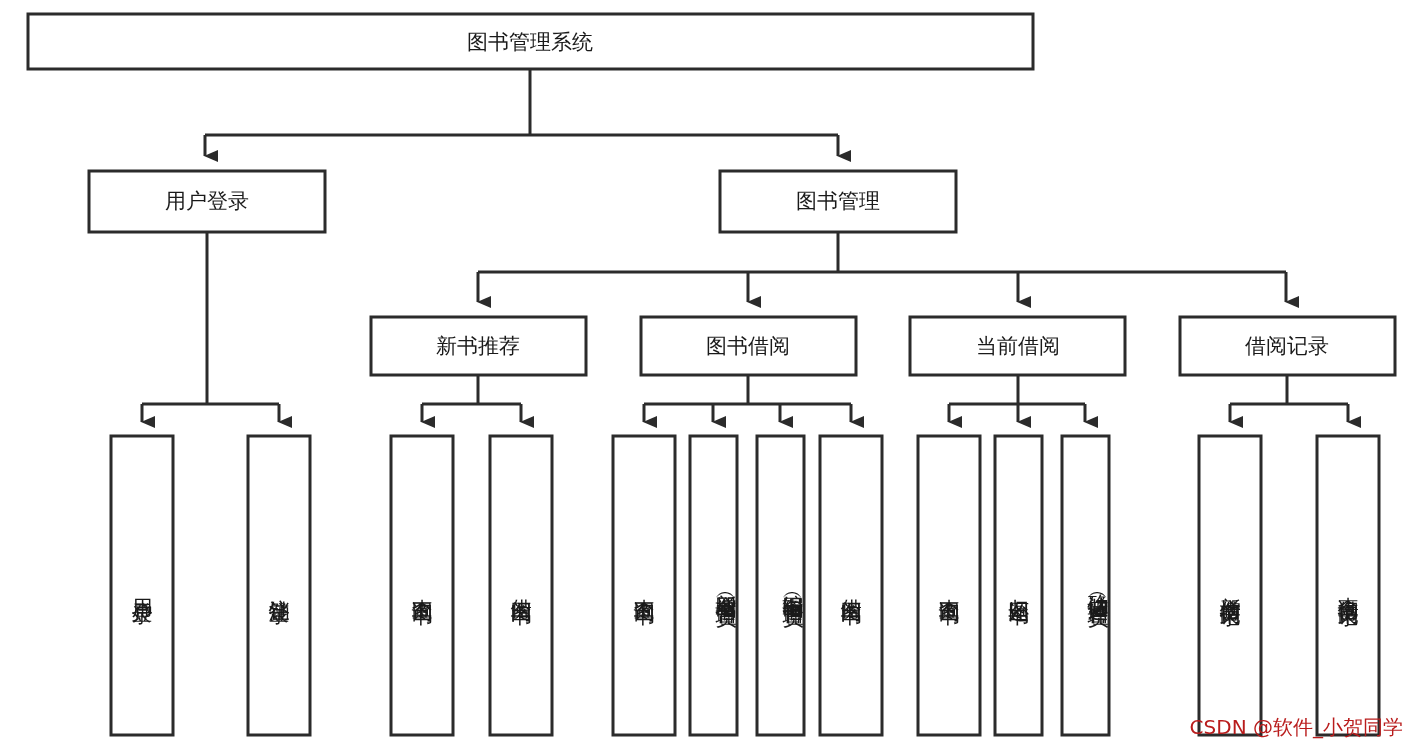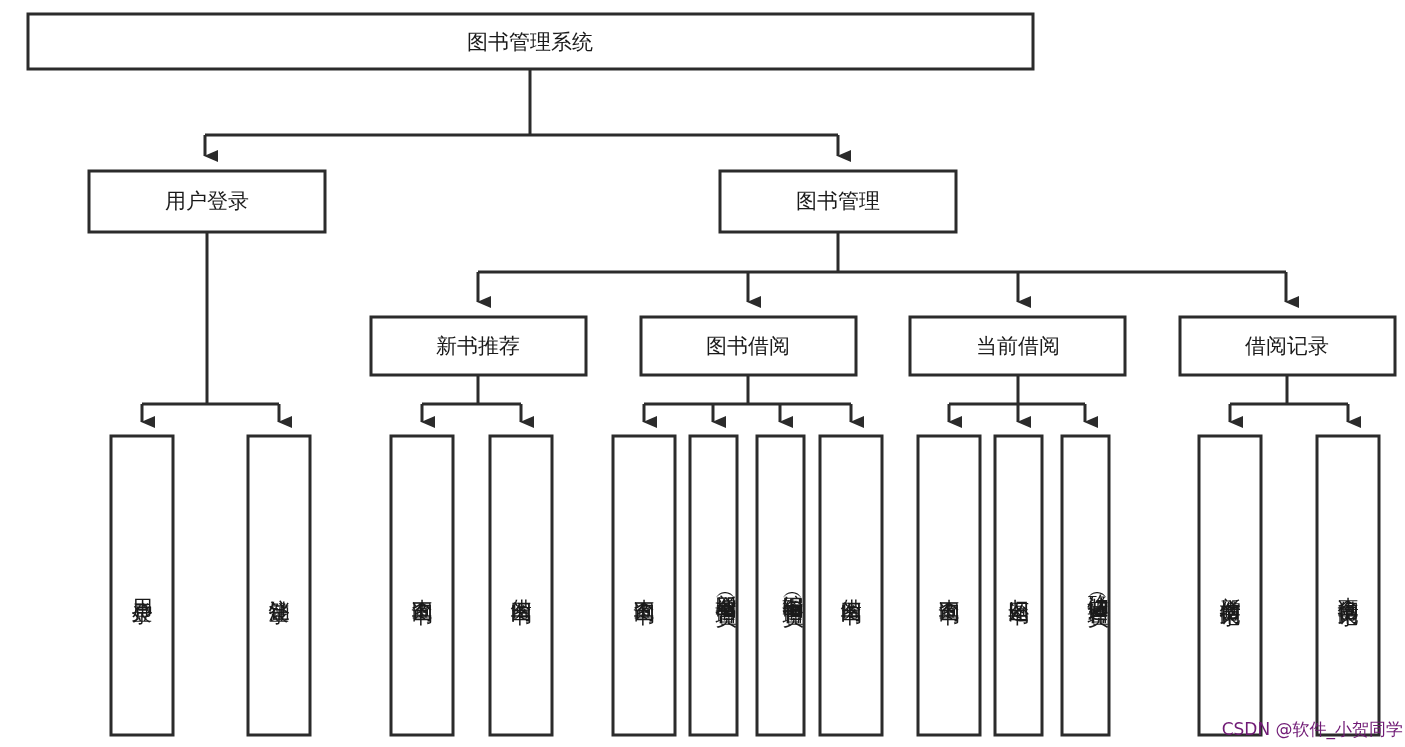--- a/index.html
+++ b/index.html
@@ -57,22 +57,22 @@
     letter-spacing: 2px;
     color: #1a1a1a;
     white-space: nowrap;
     pointer-events: none;
   }
   .watermark {
     position: absolute;
     right: 10px;
     bottom: 6px;
     font-family: "DejaVu Sans", "Liberation Sans", sans-serif;
-    font-size: 17px;
-    color: #701a75;
+    font-size: 20px;
+    color: #b91c1c;
     white-space: nowrap;
     margin-left: 27px;
   }
 </style>
 </head>
 <body>
 
 <div id="diagram-root">
 
   <svg class="flow" viewBox="0 0 1405 747" xmlns="http://www.w3.org/2000/svg">

